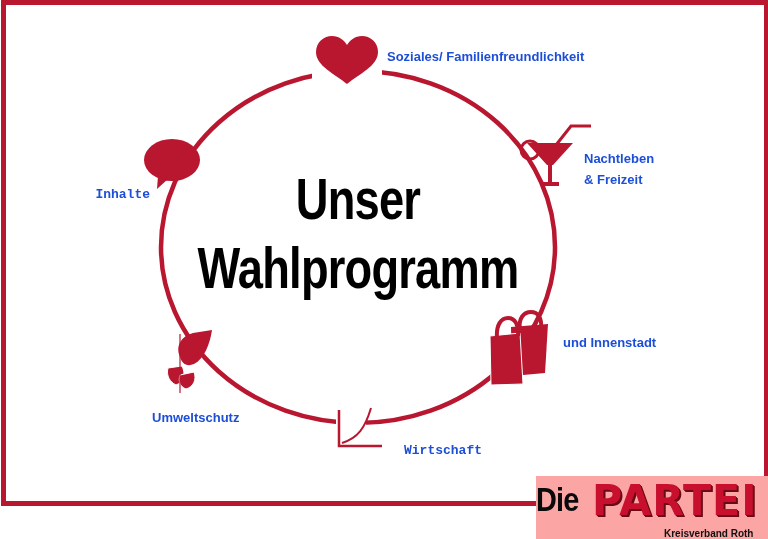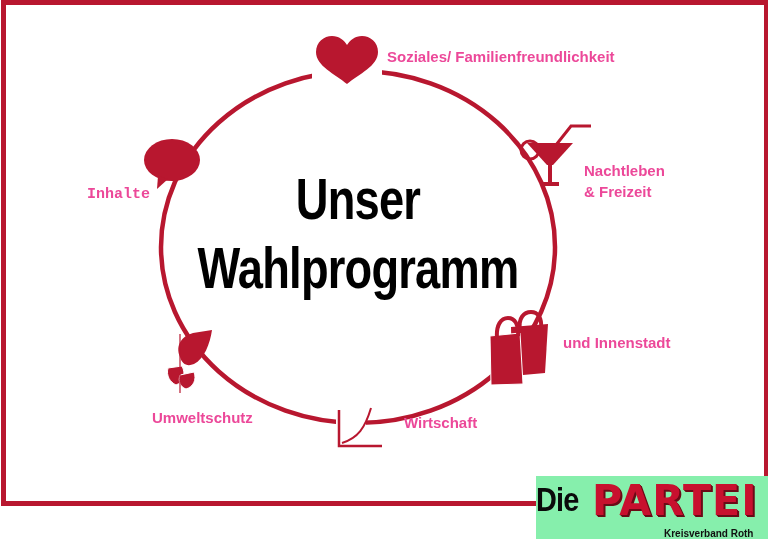--- a/index.html
+++ b/index.html
@@ -1,23 +1,23 @@
 <!DOCTYPE html>
 <html><head>
 <meta charset="utf-8">
 <style>
   html, body { margin:0; padding:0; background:#ffffff; }
   body { width:768px; height:539px; position:relative; overflow:hidden; font-family:"Liberation Sans", sans-serif; }
   .frame { position:absolute; left:1px; top:0px; width:758px; height:496px; border:5px solid #b8172f; border-bottom-width:5px; }
   .canvas { position:absolute; left:0; top:0; width:768px; height:539px; }
-  .label { position:absolute; font-weight:bold; color:#ec4899; font-size:15px; line-height:21px; white-space:nowrap; }
+  .label { position:absolute; font-weight:bold; color:#1d4ed8; font-size:13px; line-height:21px; white-space:nowrap; }
   .title { position:absolute; left:0; width:716px; text-align:center; font-family:"Liberation Sans", sans-serif; font-weight:bold; color:#000; letter-spacing:-1px; transform:scaleX(0.78); transform-origin:358px 0; }
   .title.l1 { top:165px; font-size:58px; }
   .title.l2 { top:234px; font-size:58px; }
-  .logo { position:absolute; left:536px; top:476px; width:232px; height:63px; background:#86efac; }
+  .logo { position:absolute; left:536px; top:476px; width:232px; height:63px; background:#fca5a5; }
   .logo-die { position:absolute; left:0px; top:4px; font-size:34px; font-weight:bold; color:#0a0a0a; letter-spacing:-1px; transform:scaleX(0.85); transform-origin:0 0; }
   .logo-partei { position:absolute; left:56px; top:0px; font-size:42px; font-weight:bold; color:#c8102e; letter-spacing:1px; font-family:"DejaVu Sans", sans-serif; transform:scaleX(0.98); transform-origin:0 0; text-shadow: 2px 2px 0 #6a0a16, 1px 1px 0 #6a0a16; }
   .logo-sub { position:absolute; left:128px; top:52px; font-size:10px; font-weight:bold; color:#111; }
 </style>
 </head>
 <body>
 
 <div class="frame"></div>
 
 <svg class="canvas" width="768" height="539" viewBox="0 0 768 539" xmlns="http://www.w3.org/2000/svg">
@@ -62,30 +62,30 @@
     <ellipse cx="172" cy="160" rx="28" ry="21" fill="#b8172f"></ellipse>
     <path d="M158,176 L157,189 L168,179 Z" fill="#b8172f"></path>
   </g>
 </svg>
 
 <div class="title l1">Unser</div>
 <div class="title l2">Wahlprogramm</div>
 
 <div class="label" style="left:387px; top:46px;">Soziales/ Familienfreundlichkeit</div>
 
-<div class="label" style="left:584px; top:160px;">
+<div class="label" style="left:584px; top:148px;">
   <div>Nachtleben</div>
   <div>&amp; Freizeit</div>
 </div>
 
 <div class="label" style="left:563px; top:332px;">
   <div>und Innenstadt</div>
 </div>
 
-<div class="label" style="left:404px; top:412px;">Wirtschaft</div>
+<div class="label" style="left:404px; top:440px;font-family:Liberation Mono, monospace;">Wirtschaft</div>
 
 <div class="label" style="left:152px; top:407px;">Umweltschutz</div>
 
 <div class="label" style="left:52px; top:184px; text-align:right; width:98px;font-family:Liberation Mono, monospace;">
   <div>Inhalte</div>
 </div>
 
 <div class="logo">
   <span class="logo-die">Die</span>
   <span class="logo-partei">PARTEI</span>

